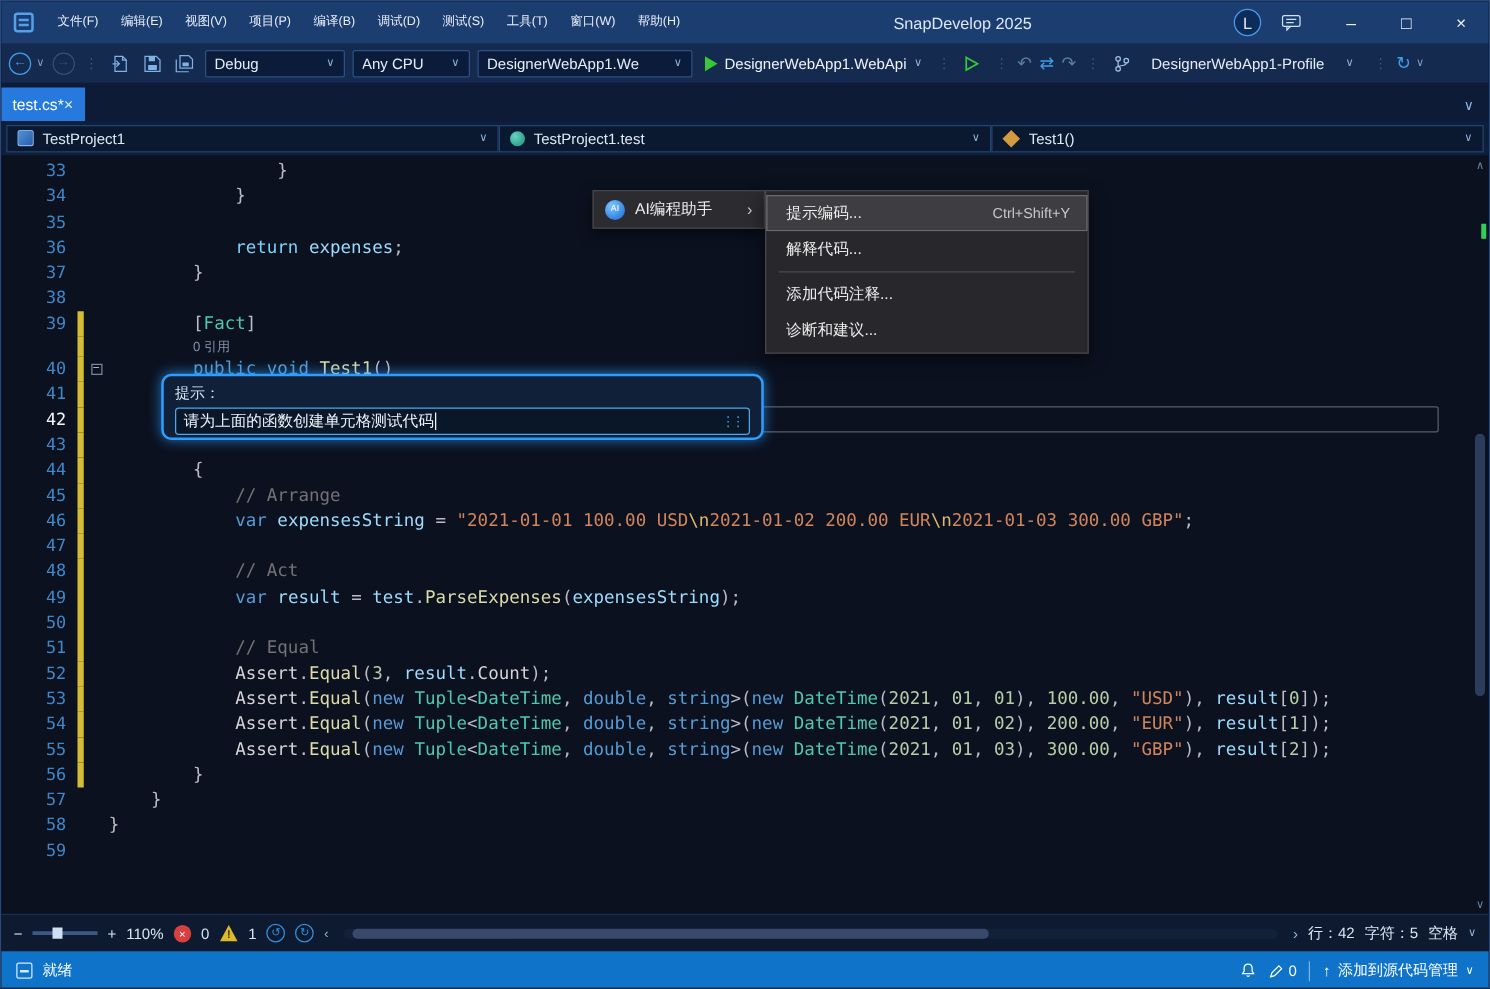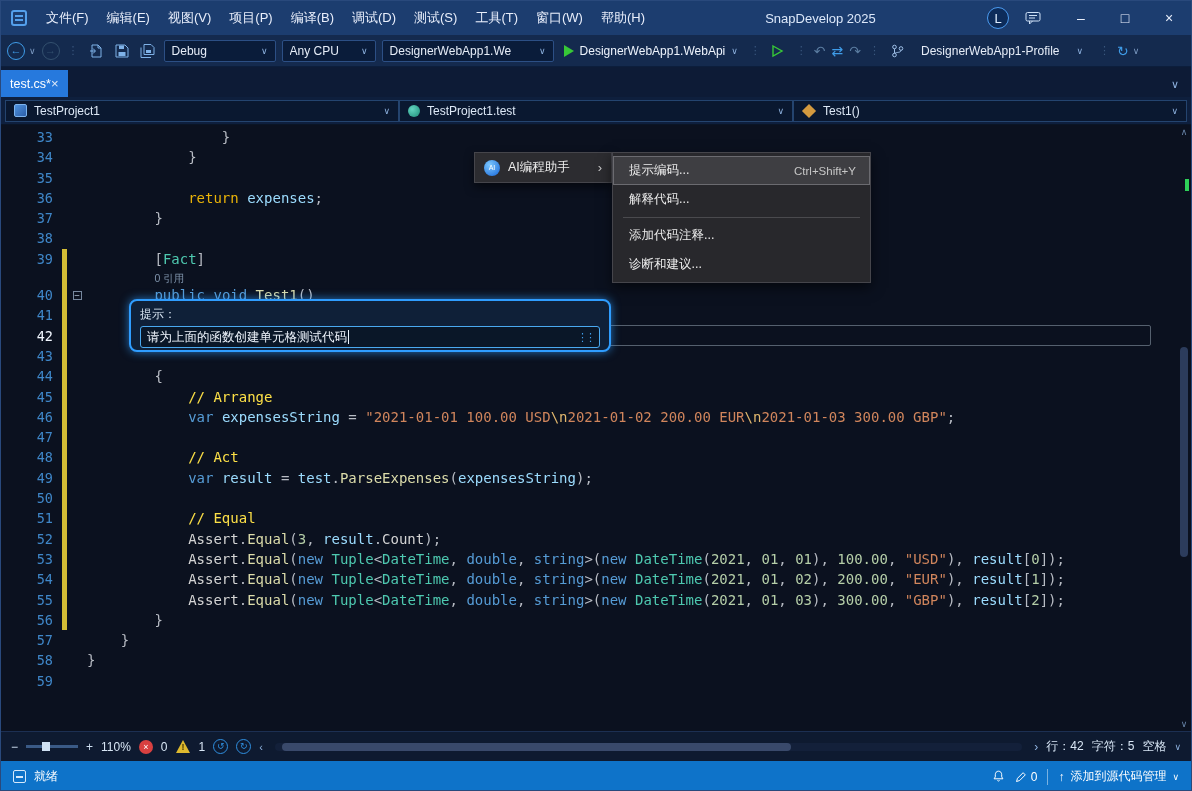--- a/index.html
+++ b/index.html
@@ -4,21 +4,21 @@
 <style>
   * { box-sizing: border-box; margin: 0; padding: 0; }
   body { background:#000; font-family:"Liberation Sans","DejaVu Sans",sans-serif; }
   .app { position:relative; width:1192px; height:791px; background:#0b111f; overflow:hidden; border:1px solid #29497c; }
 
   
   .titlebar { position:absolute; left:0; top:0; width:100%; height:34px; background:#1c3d6f; display:flex; align-items:center; padding:0 0 0 10px; color:#e8eefb; }
   .app-logo { width:16px; height:16px; border:2px solid #54a0ec; border-radius:3px; margin-right:10px; position:relative; flex:none; }
   .app-logo::after { content:""; position:absolute; left:2px; top:3px; width:8px; height:2px; background:#54a0ec; box-shadow:0 4px 0 #54a0ec; }
   .menubar { display:flex; align-items:center; height:100%; }
-  .menu-item { padding:0 9px; font-size:13px; line-height:34px; cursor:default; }
+  .menu-item { padding:0 9px; font-size:10px; line-height:34px; cursor:default; }
   .title-text { margin:0 auto; font-size:13px; color:#dce8fa; }
   .title-right { display:flex; align-items:center; height:100%; }
   .avatar { width:22px; height:22px; border-radius:50%; background:#0d2c5a; border:1px solid #4b9bf0; color:#dfeeff; font-size:13px; display:flex; align-items:center; justify-content:center; margin-right:16px; }
   .feedback { margin-right:18px; display:flex; align-items:center; }
   .win-btn { width:44px; height:34px; display:flex; align-items:center; justify-content:center; font-size:14px; color:#e8eefb; }
 
   
   .toolbar { position:absolute; left:0; top:34px; width:100%; height:32px; background:#142a4e; display:flex; align-items:center; padding:0 6px; gap:6px; border-bottom:1px solid #0c1e3c; }
   .tb-circle { width:18px; height:18px; border-radius:50%; border:1.5px solid #3f9ce8; color:#3f9ce8; font-size:11px; line-height:15px; text-align:center; flex:none; }
   .tb-circle.dim { border-color:#33506e; color:#33506e; }
@@ -51,23 +51,23 @@
   #code-rows { position:absolute; left:0; top:0; right:14px; bottom:0; padding-top:2px; overflow:hidden; font-family:"DejaVu Sans Mono",monospace; font-size:14px; }
   .crow { display:flex; height:20.3px; line-height:20.3px; white-space:pre; }
   .crow.lensrow { height:16px; line-height:16px; }
   .ln { width:58px; text-align:right; padding-right:6px; color:#3f87c9; flex:none; font-size:13.5px; }
   .ln.cur { color:#f2f7ff;padding-left:20px; }
   .mk { width:5px; margin-left:3px; flex:none; }
   .mk.mod { background:#d4bd35; }
   .fold { width:20px; flex:none; display:flex; align-items:center; justify-content:center; }
   .fold-box { width:9px; height:9px; border:1px solid #76879e; color:#aebdd0; font-size:9px; line-height:7px; text-align:center; }
   .codeseg { color:#d4d4d4; }
-  .tok-kw{color:#569cd6} .tok-ctrl{color:#eab308} .tok-ty{color:#4ec9b0} .tok-m{color:#dcdcaa}
+  .tok-kw{color:#569cd6} .tok-ctrl{color:#7dd3fc} .tok-ty{color:#4ec9b0} .tok-m{color:#dcdcaa}
   .tok-v{color:#9cdcfe} .tok-s{color:#d0855c} .tok-esc{color:#e2b86e} .tok-n{color:#b5cea8}
-  .tok-c{color:#fde047} .tok-p{color:#b8bcc4} .tok-t{color:#d4d4d4}
+  .tok-c{color:#737373} .tok-p{color:#b8bcc4} .tok-t{color:#d4d4d4}
   .tok-ref{color:#7f93ab; font-size:10.5px; font-family:"Liberation Sans",sans-serif;}
 
   .cur-line-outline { position:absolute; left:136px; top:200px; width:1014px; height:21px; border:1px solid #55606e; border-radius:2px; z-index:5; }
 
   .prompt-box { position:absolute; left:128px; top:174px; width:482px; height:53px; background:#0f2038; border:2px solid #2f9dff; border-radius:8px; box-shadow:0 0 10px rgba(47,157,255,.7); z-index:20; padding:5px 9px; }
   .prompt-label { font-size:12px; color:#d8e4f2; margin-bottom:3px; }
   .prompt-input { height:22px; border:1px solid #4aa9f0; border-radius:3px; background:#0a1728; display:flex; align-items:center; padding:0 6px; font-size:12.5px; color:#eef4fc; }
   .input-caret { display:inline-block; width:1px; height:14px; background:#eef6ff; margin-left:1px; }
   .drag-grip { margin-left:auto; color:#3f9ce8; font-size:11px; letter-spacing:-3px; }
 

